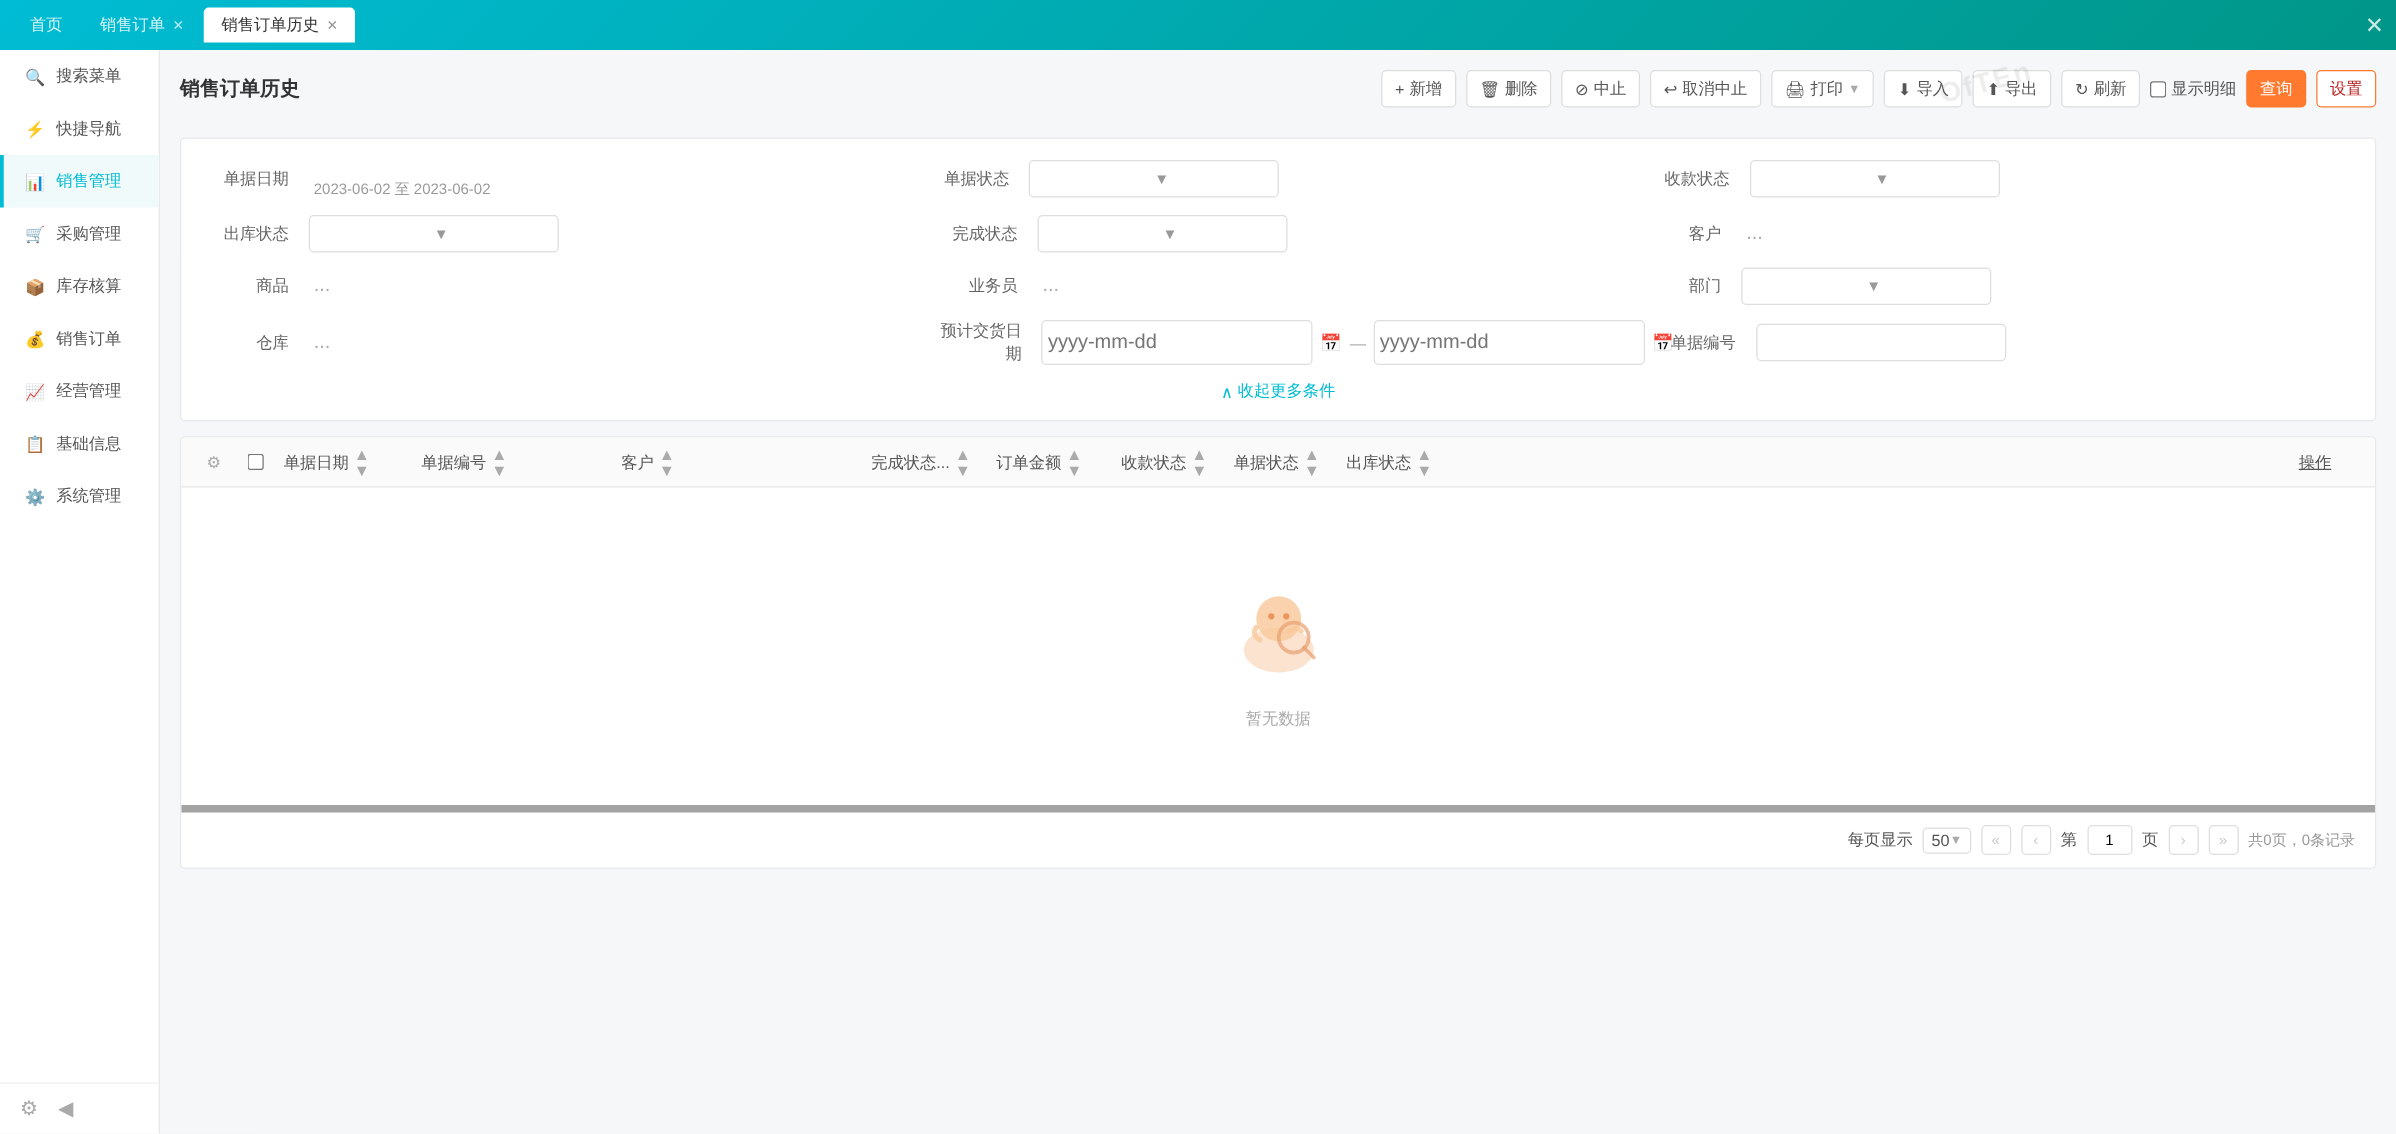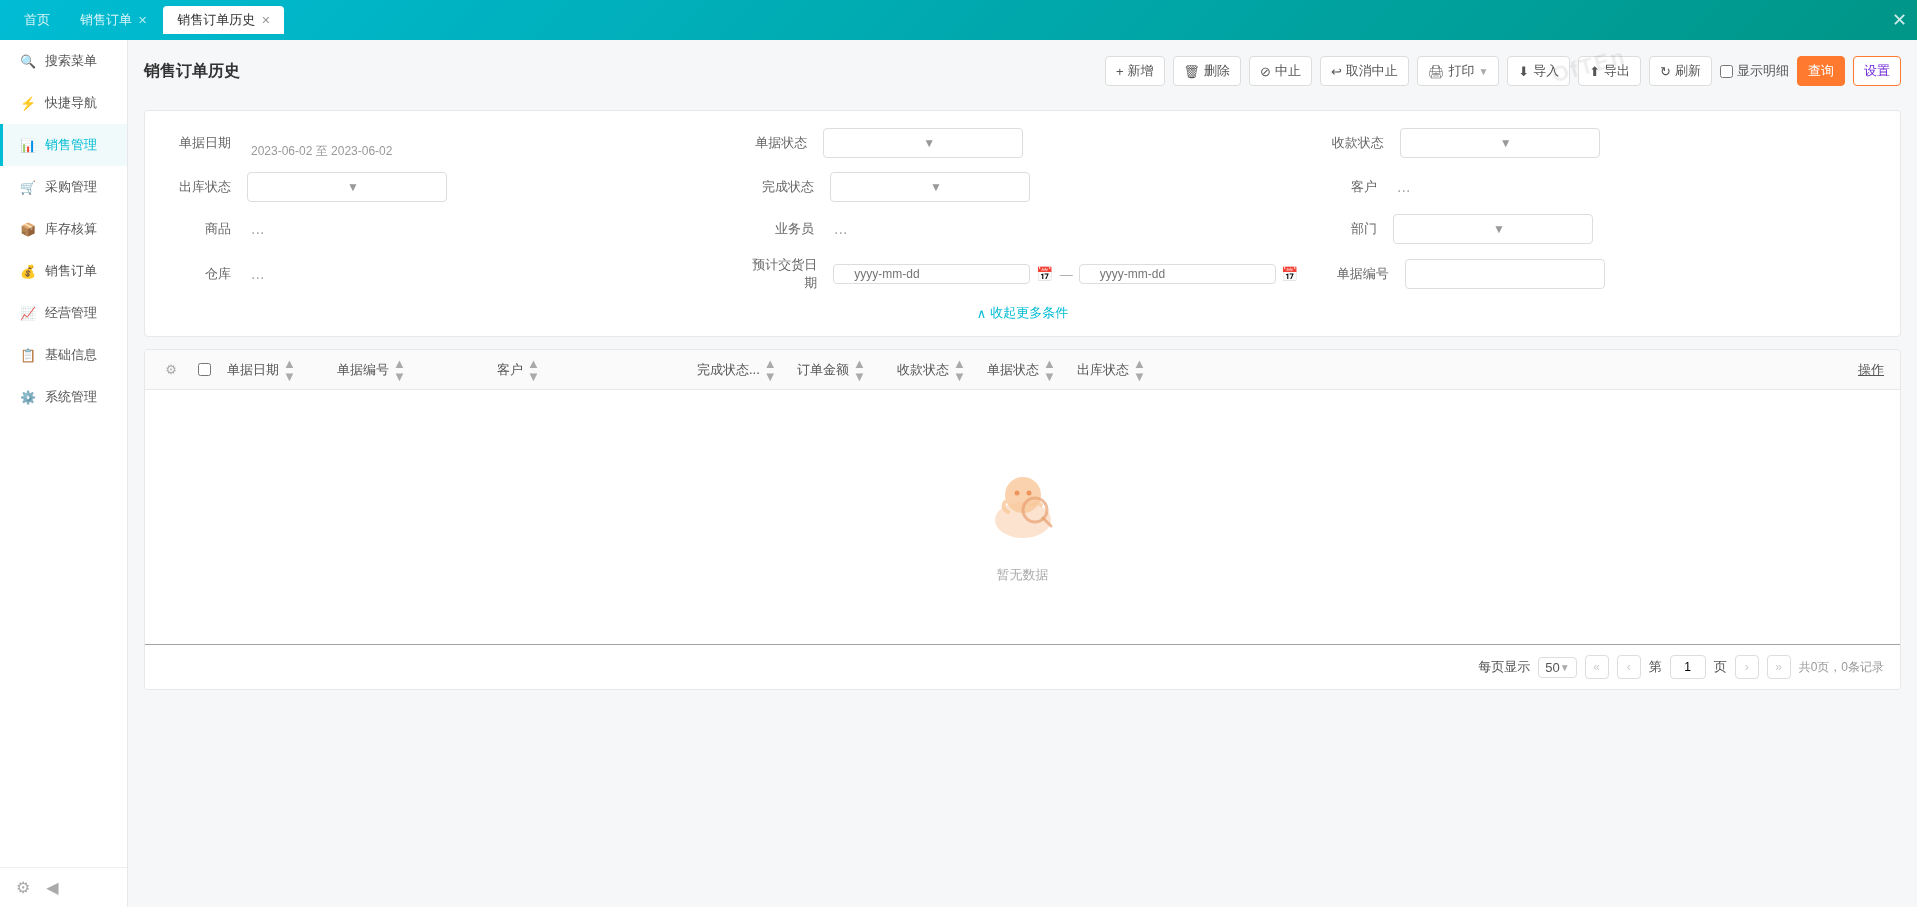--- a/index.html
+++ b/index.html
@@ -193,23 +193,23 @@
       padding: 0 4px;
     }
     .date-input-row {
       display: flex;
       align-items: center;
       gap: 6px;
     }
     .date-input {
       border: 1px solid #ddd;
       border-radius: 4px;
-      padding: 4px 20px;
-      height: 20px;
-      font-size: 12px;
+      padding: 4px 4px;
+      height: 36px;
+      font-size: 16px;
       color: #ccc;
       min-width: 120px;
     }
     .calendar-icon { color: #aaa; cursor: pointer; font-size: 14px; }
     .date-separator { color: #aaa; }
 
     .collapse-row {
       display: flex;
       justify-content: center;
       align-items: center;
@@ -260,21 +260,21 @@
     }
     .th-sort { color: #aaa; font-size: 10px; display: flex; flex-direction: column; line-height: 1; }
     .th-date { width: 110px; }
     .th-docno { width: 160px; }
     .th-customer { width: 200px; }
     .th-delivery { width: 100px; }
     .th-amount { width: 100px; }
     .th-receive { width: 90px; }
     .th-status { width: 90px; }
     .th-out { width: 90px; }
-    .th-ops { margin-left: auto; width: 80px; justify-content: flex-end; text-decoration: underline; }
+    .th-ops { margin-left: auto; width: 80px; justify-content: center; text-decoration: underline; }
 
     
     .empty-state {
       display: flex;
       flex-direction: column;
       align-items: center;
       justify-content: center;
       padding: 60px 0;
     }
     .empty-illustration {
@@ -284,21 +284,21 @@
       position: relative;
     }
 
     
     .pagination-bar {
       display: flex;
       align-items: center;
       justify-content: flex-end;
       padding: 10px 16px;
       background: #fff;
-      border-top: 1px solid #a3a3a3;
+      border-top: 6px solid #a3a3a3;
       gap: 8px;
       font-size: 12px;
       color: #555;
     }
     .page-size-select {
       display: flex;
       align-items: center;
       border: 1px solid #ddd;
       border-radius: 4px;
       padding: 2px 6px;
@@ -448,21 +448,21 @@
           <span class="toolbar-btn-icon">↻</span>
           <span>刷新</span>
         </button>
         <label class="display-cols-label">
           <input type="checkbox" style="">
           <span>显示明细</span>
         </label>
         <button class="toolbar-btn primary">
           <span>查询</span>
         </button>
-        <button class="toolbar-btn" style="border-color:#ff7a2f;color:#6d28d9;">
+        <button class="toolbar-btn" style="border-color:#ff7a2f;color:#b91c1c;">
           <span>设置</span>
         </button>
       </div>
     </div>
 
     <div class="filter-panel">
 
       <div class="filter-row">
         <span class="filter-label">单据日期</span>
         <div class="filter-field">

